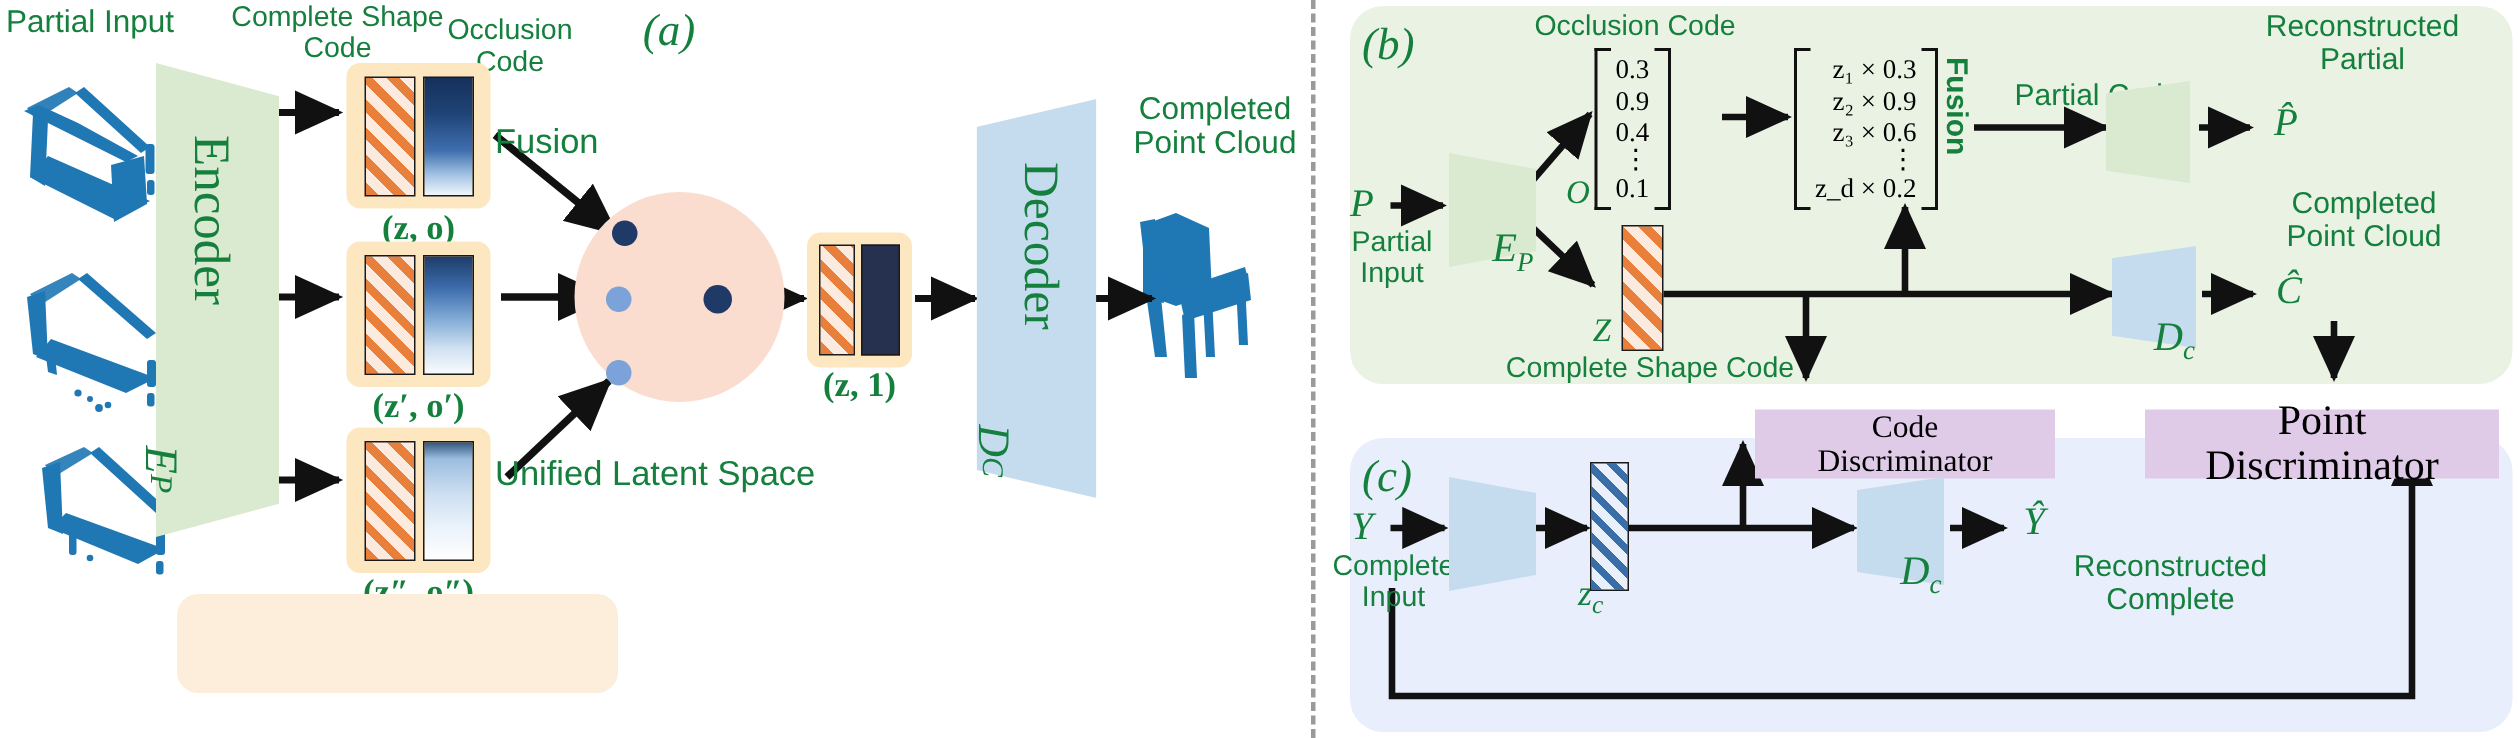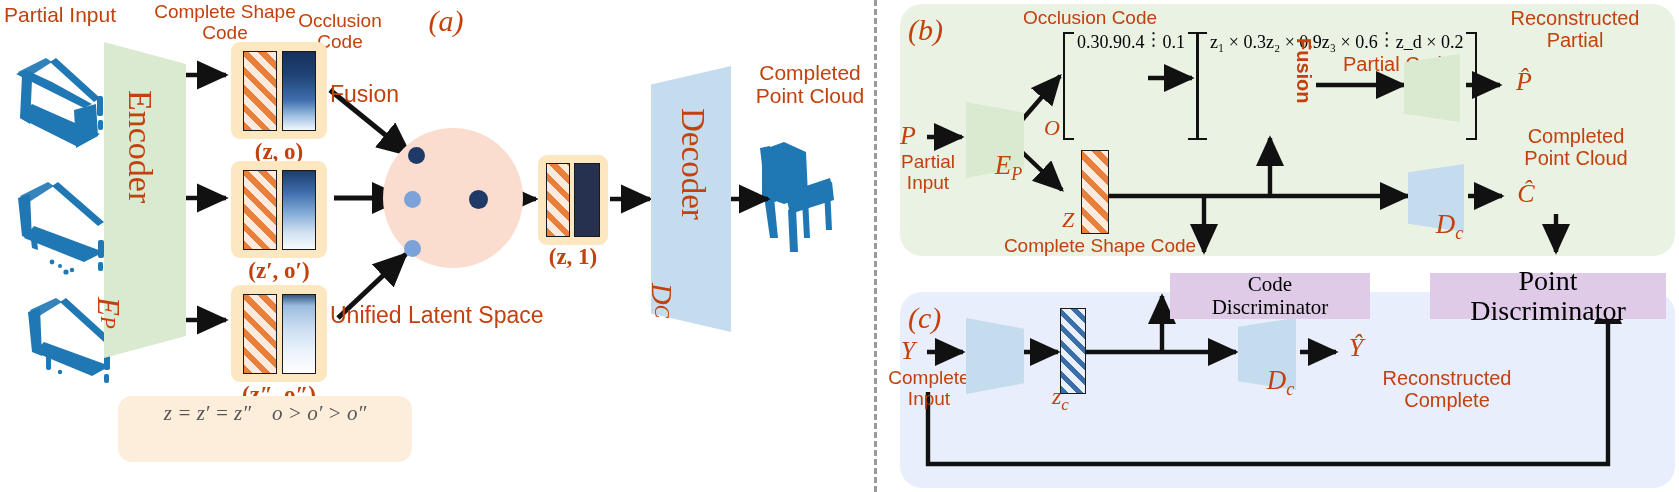--- a/index.html
+++ b/index.html
@@ -1,18 +1,18 @@
 <!DOCTYPE html>
 <html><head>
 <meta charset="utf-8">
 <style>
   html,body{margin:0;padding:0;background:#ffffff;}
   body{font-family:"Liberation Sans",sans-serif;}
   #fig{position:relative;width:1679px;height:492px;background:#fff;overflow:hidden;}
-  .txt{position:absolute;color:#c2410c;line-height:1.08;text-align:center;white-space:pre;}
+  .txt{position:absolute;color:#15803d;line-height:1.08;text-align:center;white-space:pre;}
   .serif{font-family:"Liberation Serif",serif;}
   .ital{font-family:"Liberation Serif",serif;font-style:italic;}
 
   
   .panelB{position:absolute;background:#eaf2e4;border-radius:22px;}
   .panelC{position:absolute;background:#e8eefb;border-radius:22px;}
 
   .divider{position:absolute;border-left:3px dashed #9a9a9a;}
 
   
@@ -49,21 +49,21 @@
 
   
   .disc{position:absolute;background:#dfcbe8;display:flex;align-items:center;
         justify-content:center;text-align:center;}
 
   
   .matrix{position:absolute;display:flex;align-items:stretch;}
   .brk{width:9px;border-top:2.4px solid #111;border-bottom:2.4px solid #111;}
   .brkL{border-left:2.4px solid #111;}
   .brkR{border-right:2.4px solid #111;}
-  .mrows{display:flex;flex-direction:row;justify-content:center;padding:0 3px;}
+  .mrows{display:flex;flex-direction:column;justify-content:center;padding:0 3px;align-items:flex-end;}
   .mrow{font-family:"Liberation Serif",serif;text-align:center;}
 
   
   svg.ov{position:absolute;left:0;top:0;width:1679px;height:492px;overflow:visible;pointer-events:none;}
   .vert{writing-mode:vertical-rl;}
 </style>
 </head>
 <body>
 
 <div id="fig">
@@ -248,21 +248,20 @@
               clip-path:polygon(0% 7%,100% 0%,100% 100%,0% 93%);"></div>
   <div class="txt vert serif" style="left:670px;top:108px;width:40px;font-size:33px;text-align:left;">Decoder</div>
   <div class="txt vert ital" style="left:670px;top:253px;width:40px;font-size:30px;text-align:left;">
     <span>D</span><span style="font-size:20px;">C</span>
   </div>
 
   <div class="txt" style="left:740px;top:62px;width:140px;font-size:21px;">Completed
 Point Cloud</div>
 
   <div class="rankbox" style="left:118px;top:396px;width:294px;height:66px;"></div>
-  <div class="txt ital" style="left:118px;top:402px;width:294px;font-size:21px;color:#555;">z = z′ = z″    o &gt; o′ &gt; o″</div>
 
   <div class="txt ital" style="left:908px;top:14px;width:70px;font-size:30px;text-align:left;">(b)</div>
 
   <div class="txt" style="left:990px;top:8px;width:200px;font-size:19px;">Occlusion Code</div>
 
   <div class="txt ital" style="left:888px;top:122px;width:40px;font-size:26px;">P</div>
   <div class="txt" style="left:876px;top:152px;width:104px;font-size:19px;">Partial
 Input</div>
 
   <div class="trapR" style="left:966px;top:102px;width:58px;height:76px;background:#d9ead0;

